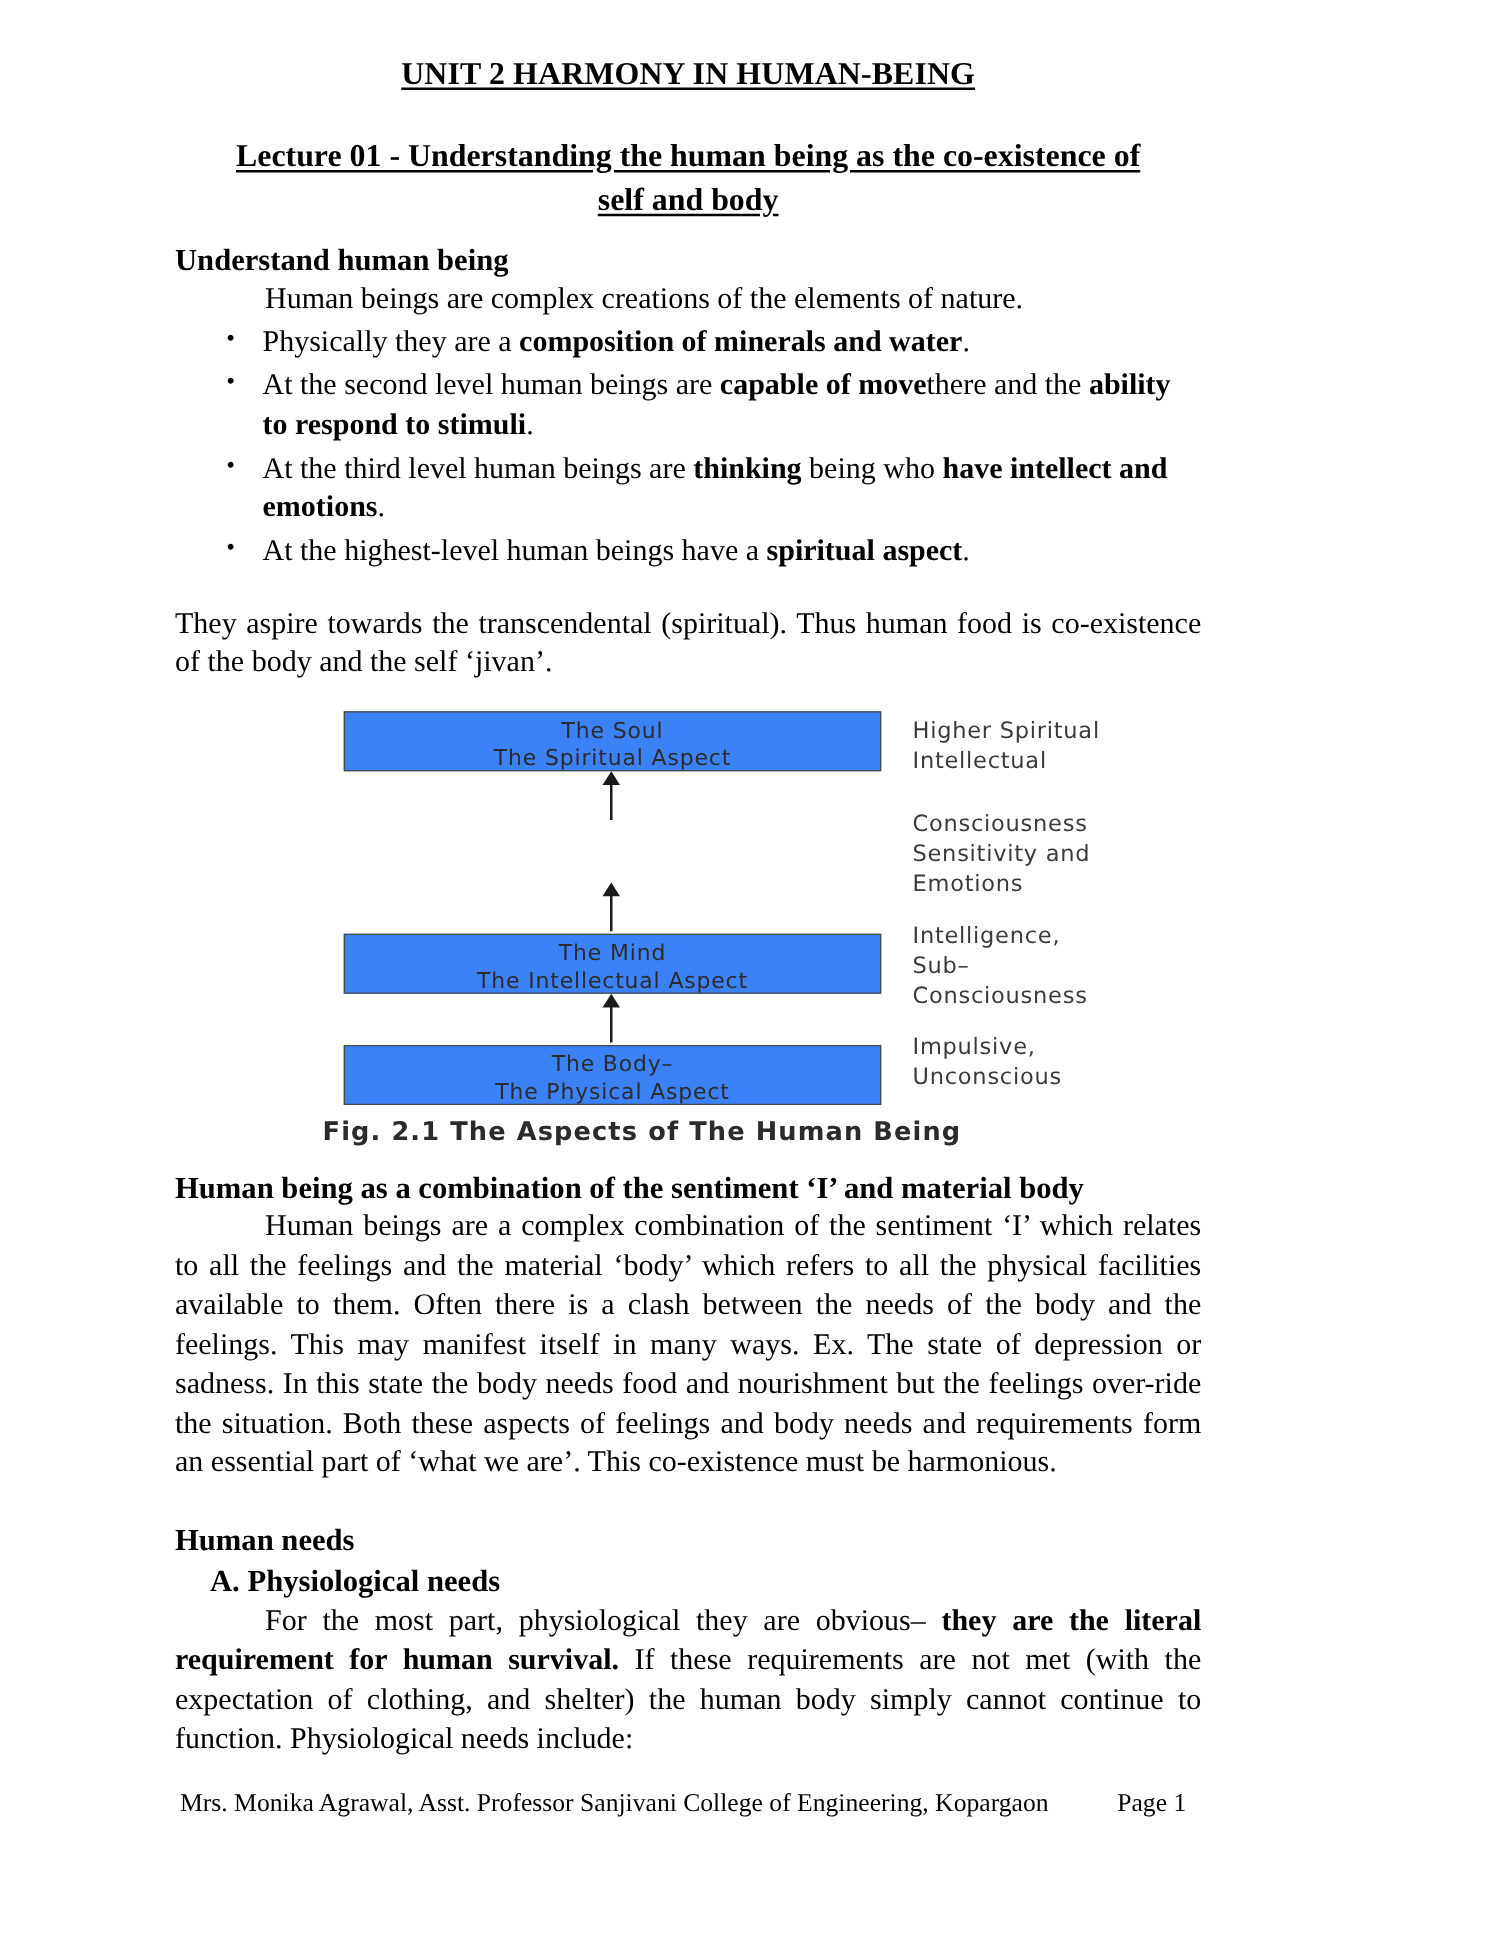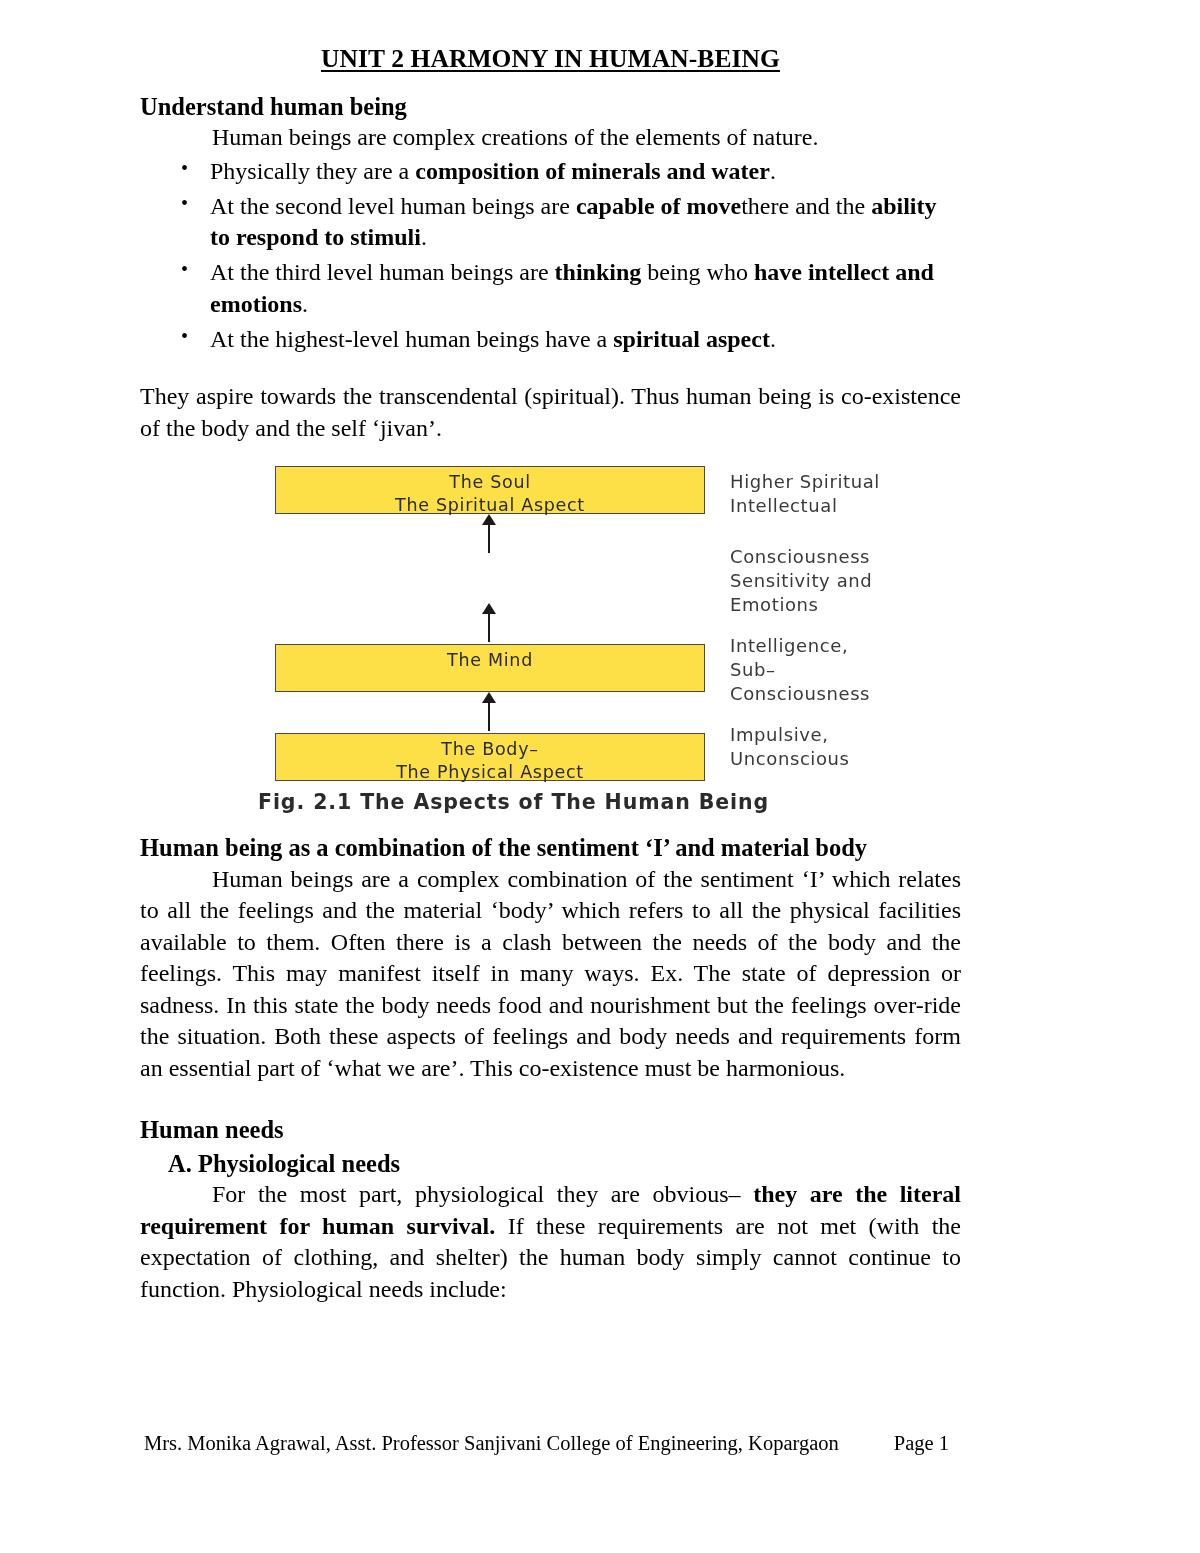--- a/index.html
+++ b/index.html
@@ -97,21 +97,21 @@
     height: 340px;
     margin: 22px 0 0 0;
   }
   .fig-box {
     position: absolute;
     left: 135px;
     width: 430px;
     height: 48px;
     border: 1px solid #4a4a4a;
     box-sizing: border-box;
-    background: #fde047;
+    background: #3b82f6;
   }
   .fig-box .box-text {
     font-family: "DejaVu Sans", "Liberation Sans", sans-serif;
     font-size: 17.5px;
     line-height: 1.28;
     text-align: center;
     color: #2b2b2b;
     letter-spacing: 0.7px;
     padding-top: 4px;
   }
@@ -164,33 +164,34 @@
   }
   .footer .pg { padding-right: 12px; }
 </style>
 </head>
 <body>
 
 <div class="page">
 
   <div class="doc-title"><span>UNIT 2 HARMONY IN HUMAN-BEING</span></div>
 
+  <div class="lecture-title"><span>Lecture 01 - Understanding the human being as the co-existence of self and body</span></div>
 
   <div class="sec-head">Understand human being</div>
 
   <p class="body-line indent-1">Human beings are complex creations of the elements of nature.</p>
 
   <ul class="bullets">
     <li><span><span>Physically they are a </span><b>composition of minerals and water</b><span>.</span></span></li>
     <li><span><span>At the second level human beings are </span><b>capable of move</b><span>there and the </span><b>ability to respond to stimuli</b><span>.</span></span></li>
     <li><span><span>At the third level human beings are </span><b>thinking</b><span> being who </span><b>have intellect and emotions</b><span>.</span></span></li>
     <li><span><span>At the highest-level human beings have a </span><b>spiritual aspect</b><span>.</span></span></li>
   </ul>
 
-  <p class="para para-gap-top">They aspire towards the transcendental (spiritual). Thus human being is co-existence of the body and the self ‘jivan’.</p>
+  <p class="para para-gap-top">They aspire towards the transcendental (spiritual). Thus human food is co-existence of the body and the self ‘jivan’.</p>
 
   <div class="figure">
 
     <div class="fig-box" style="top:0px;">
       <div class="box-text">
         <div>The Soul</div>
         <div>The Spiritual Aspect</div>
       </div>
     </div>
     <div class="fig-side" style="top:4px;">Higher Spiritual
@@ -200,20 +201,21 @@
 
     <div class="fig-side" style="top:79px;">Consciousness
 Sensitivity and
 Emotions</div>
 
     <div class="fig-arrow" style="top:147px; height:29px;"></div>
 
     <div class="fig-box" style="top:178px;">
       <div class="box-text">
         <div>The Mind</div>
+        <div>The Intellectual Aspect</div>
       </div>
     </div>
     <div class="fig-side" style="top:168px;">Intelligence,
 Sub–
 Consciousness</div>
 
     <div class="fig-arrow" style="top:236px; height:29px;"></div>
 
     <div class="fig-box" style="top:267px;">
       <div class="box-text">

